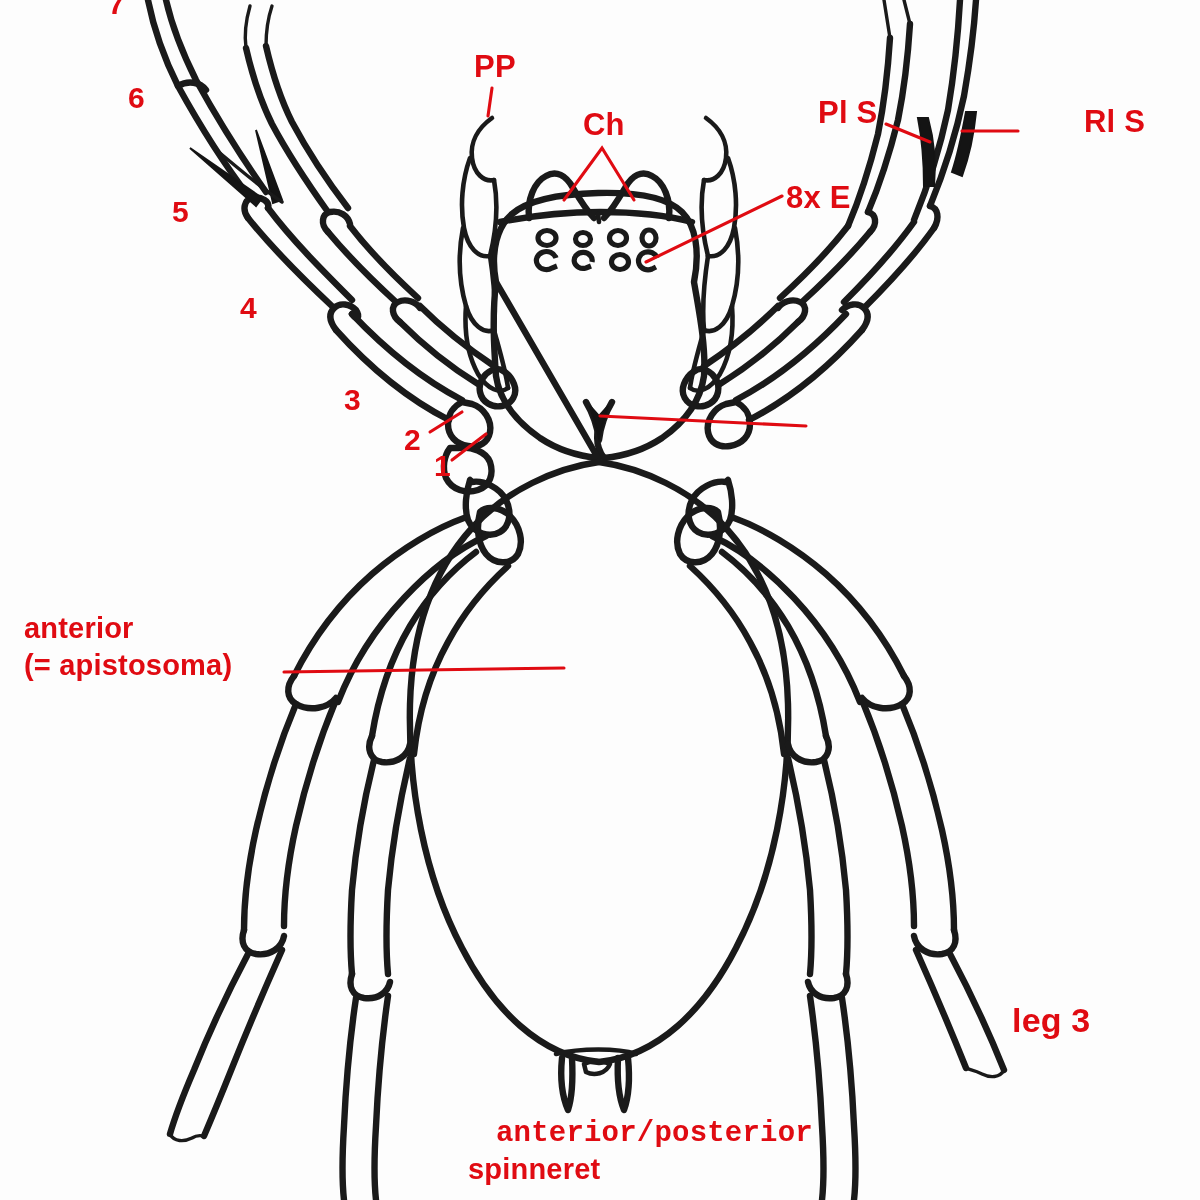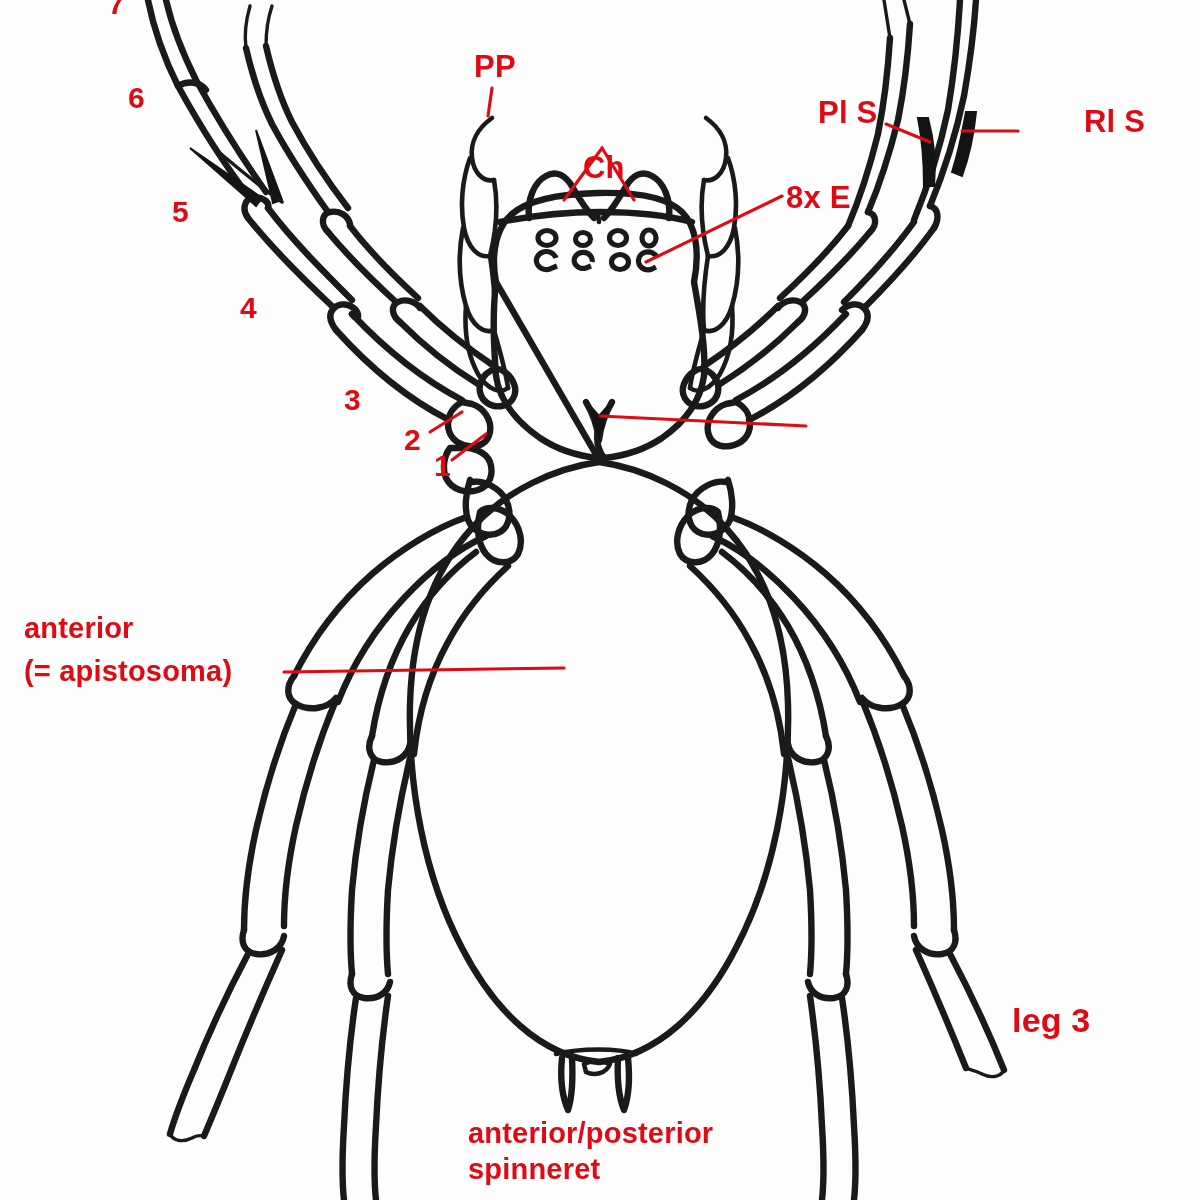--- a/index.html
+++ b/index.html
@@ -278,30 +278,30 @@
   <div class="lbl num" style="left:240px; top:292px;">4</div>
 
   <div class="lbl num" style="left:344px; top:384px;">3</div>
 
   <div class="lbl num" style="left:404px; top:424px;">2</div>
 
   <div class="lbl num" style="left:434px; top:450px;">1</div>
 
   <div class="lbl code" style="left:474px; top:50px;">PP</div>
 
-  <div class="lbl code" style="left:583px; top:108px;margin-top:43px;">Ch</div>
+  <div class="lbl code" style="left:583px; top:108px;">Ch</div>
 
   <div class="lbl code" style="left:786px; top:181px;">8x E</div>
 
   <div class="lbl code" style="left:818px; top:96px;">Pl S</div>
 
   <div class="lbl code" style="left:1084px; top:105px;">Rl S</div>
 
 
   <div class="lbl big" style="left:24px; top:613px;">anterior</div>
-  <div class="lbl big" style="left:24px; top:650px;margin-top:6px;">(= apistosoma)</div>
-
-  <div class="lbl big" style="left:468px; top:1118px;">anterior/posterior</div>
+  <div class="lbl big" style="left:24px; top:650px;">(= apistosoma)</div>
+
+  <div class="lbl big" style="left:496px; top:1118px;font-family:Liberation Mono, monospace;">anterior/posterior</div>
   <div class="lbl big" style="left:468px; top:1154px;">spinneret</div>
 
   <div class="lbl word" style="left:1012px; top:1002px;">leg 3</div>
 
 </div>
 
 </body></html>

